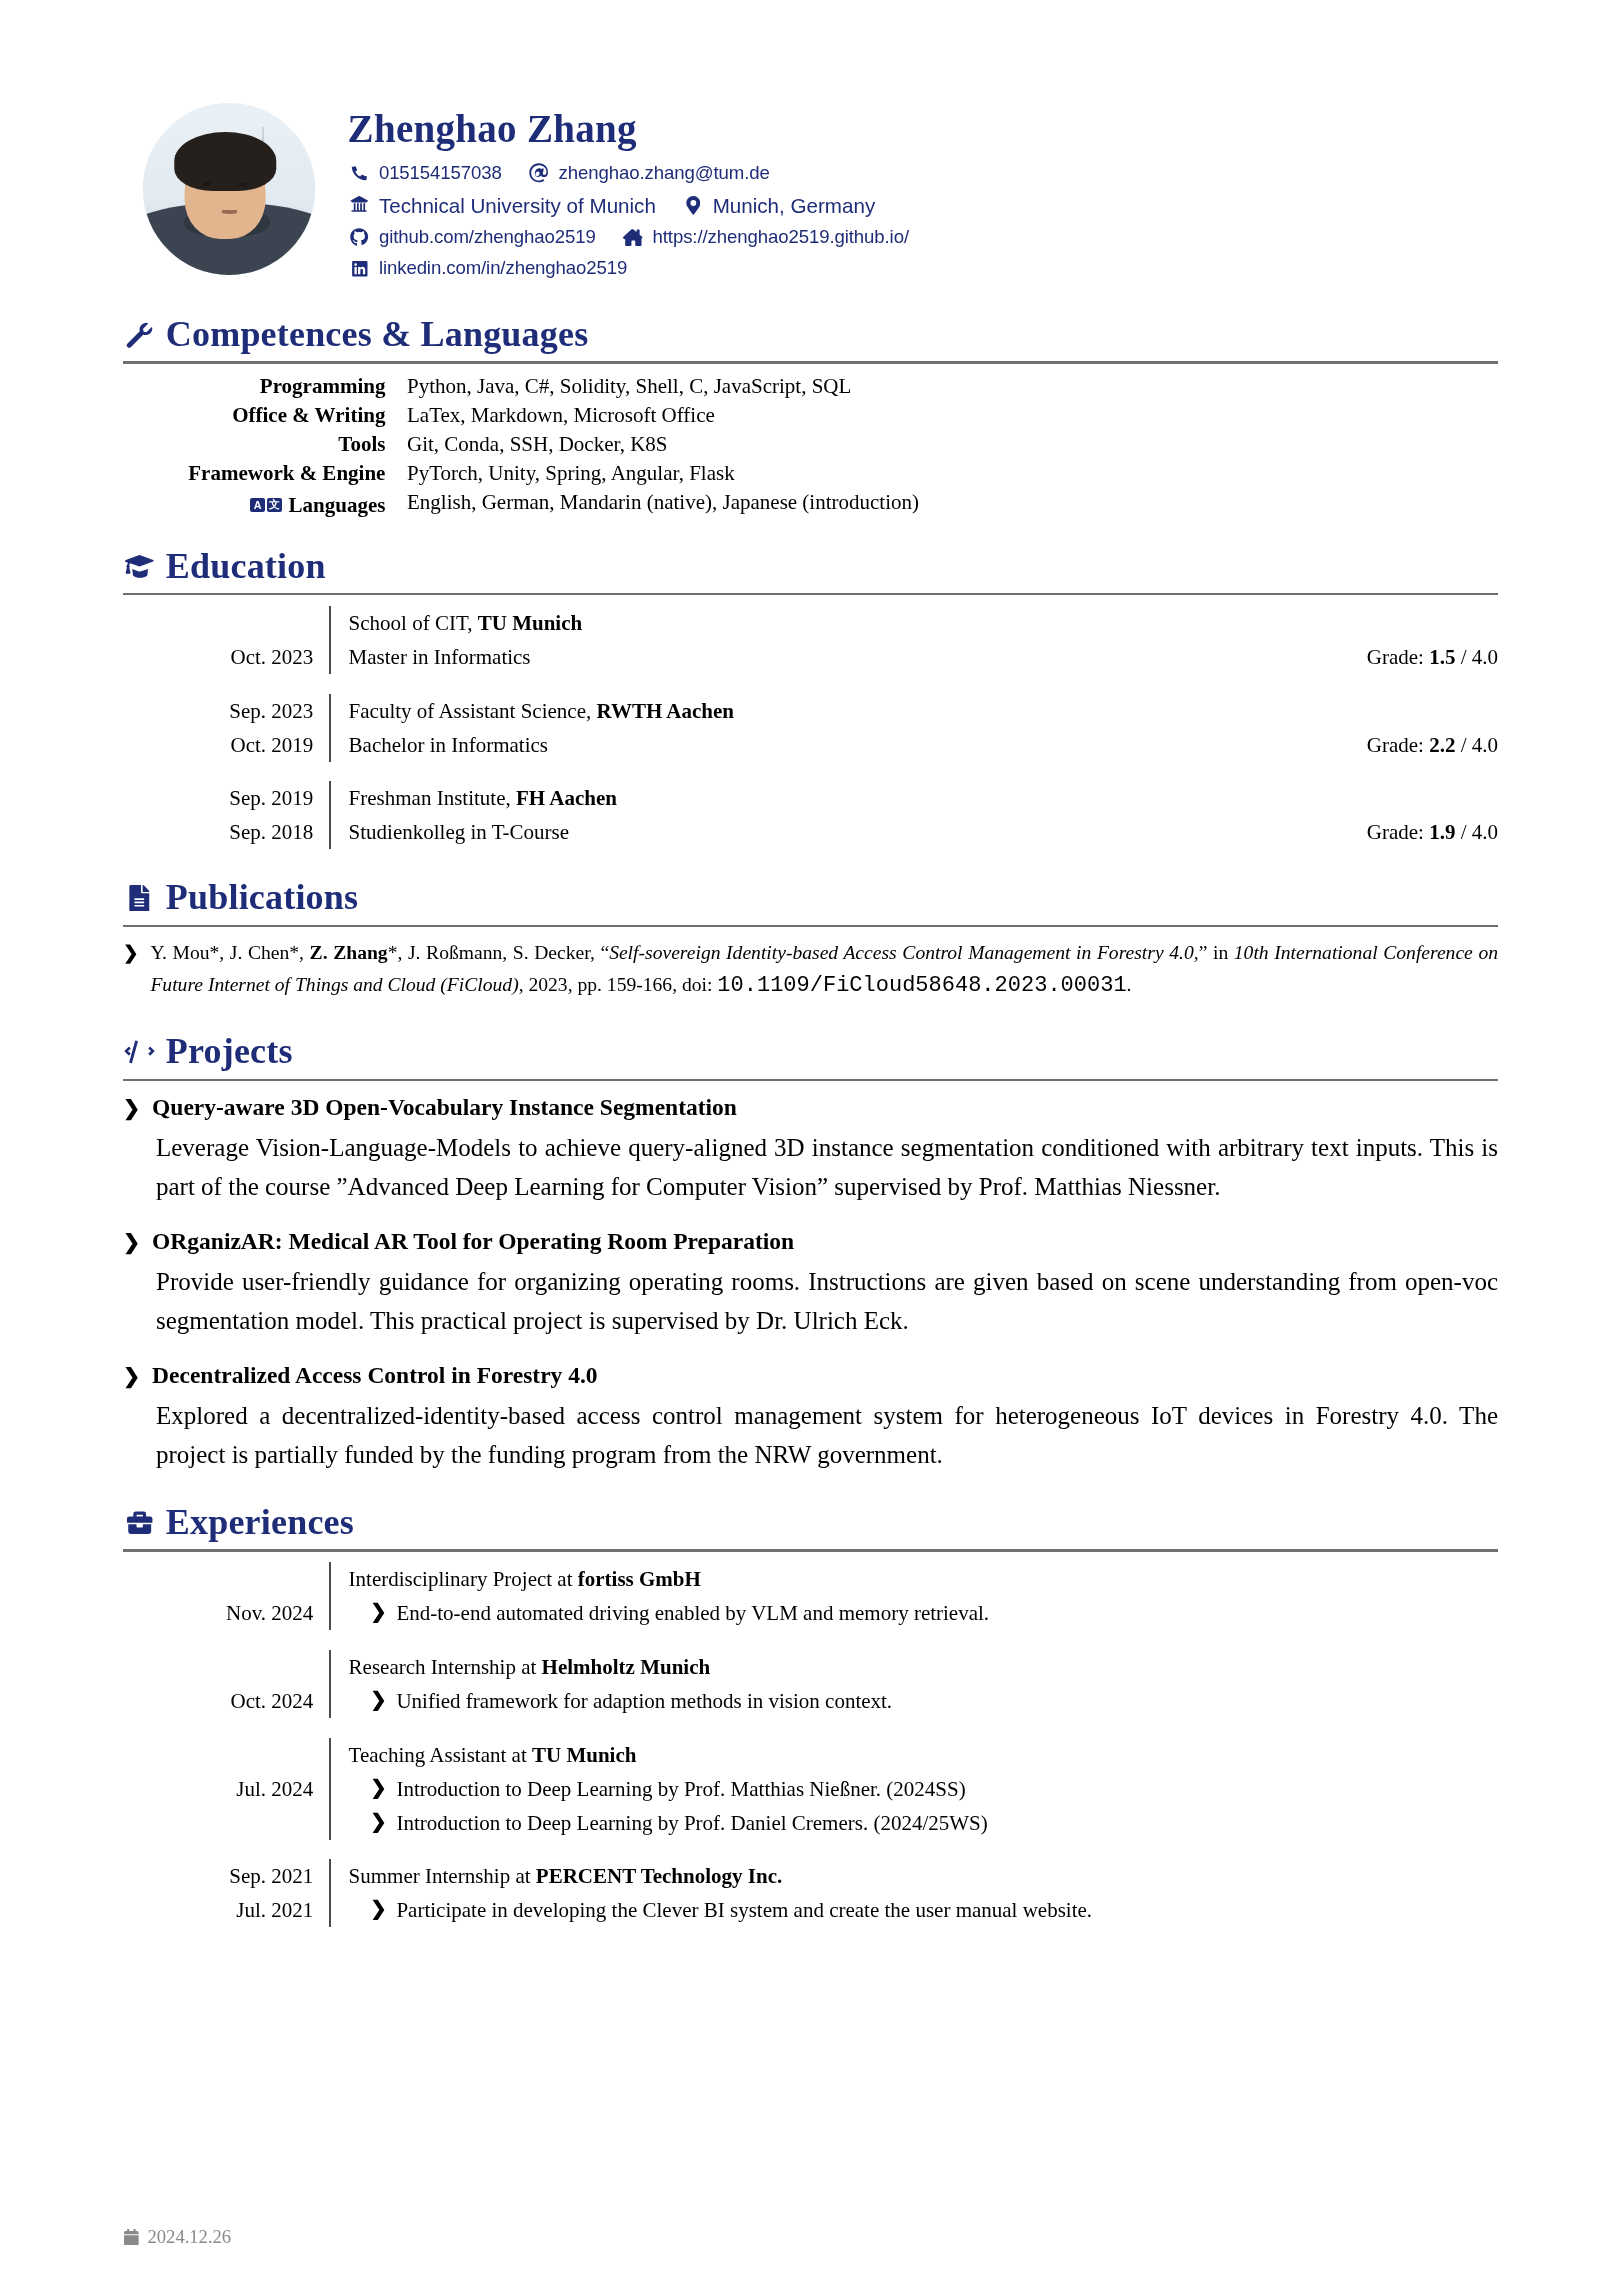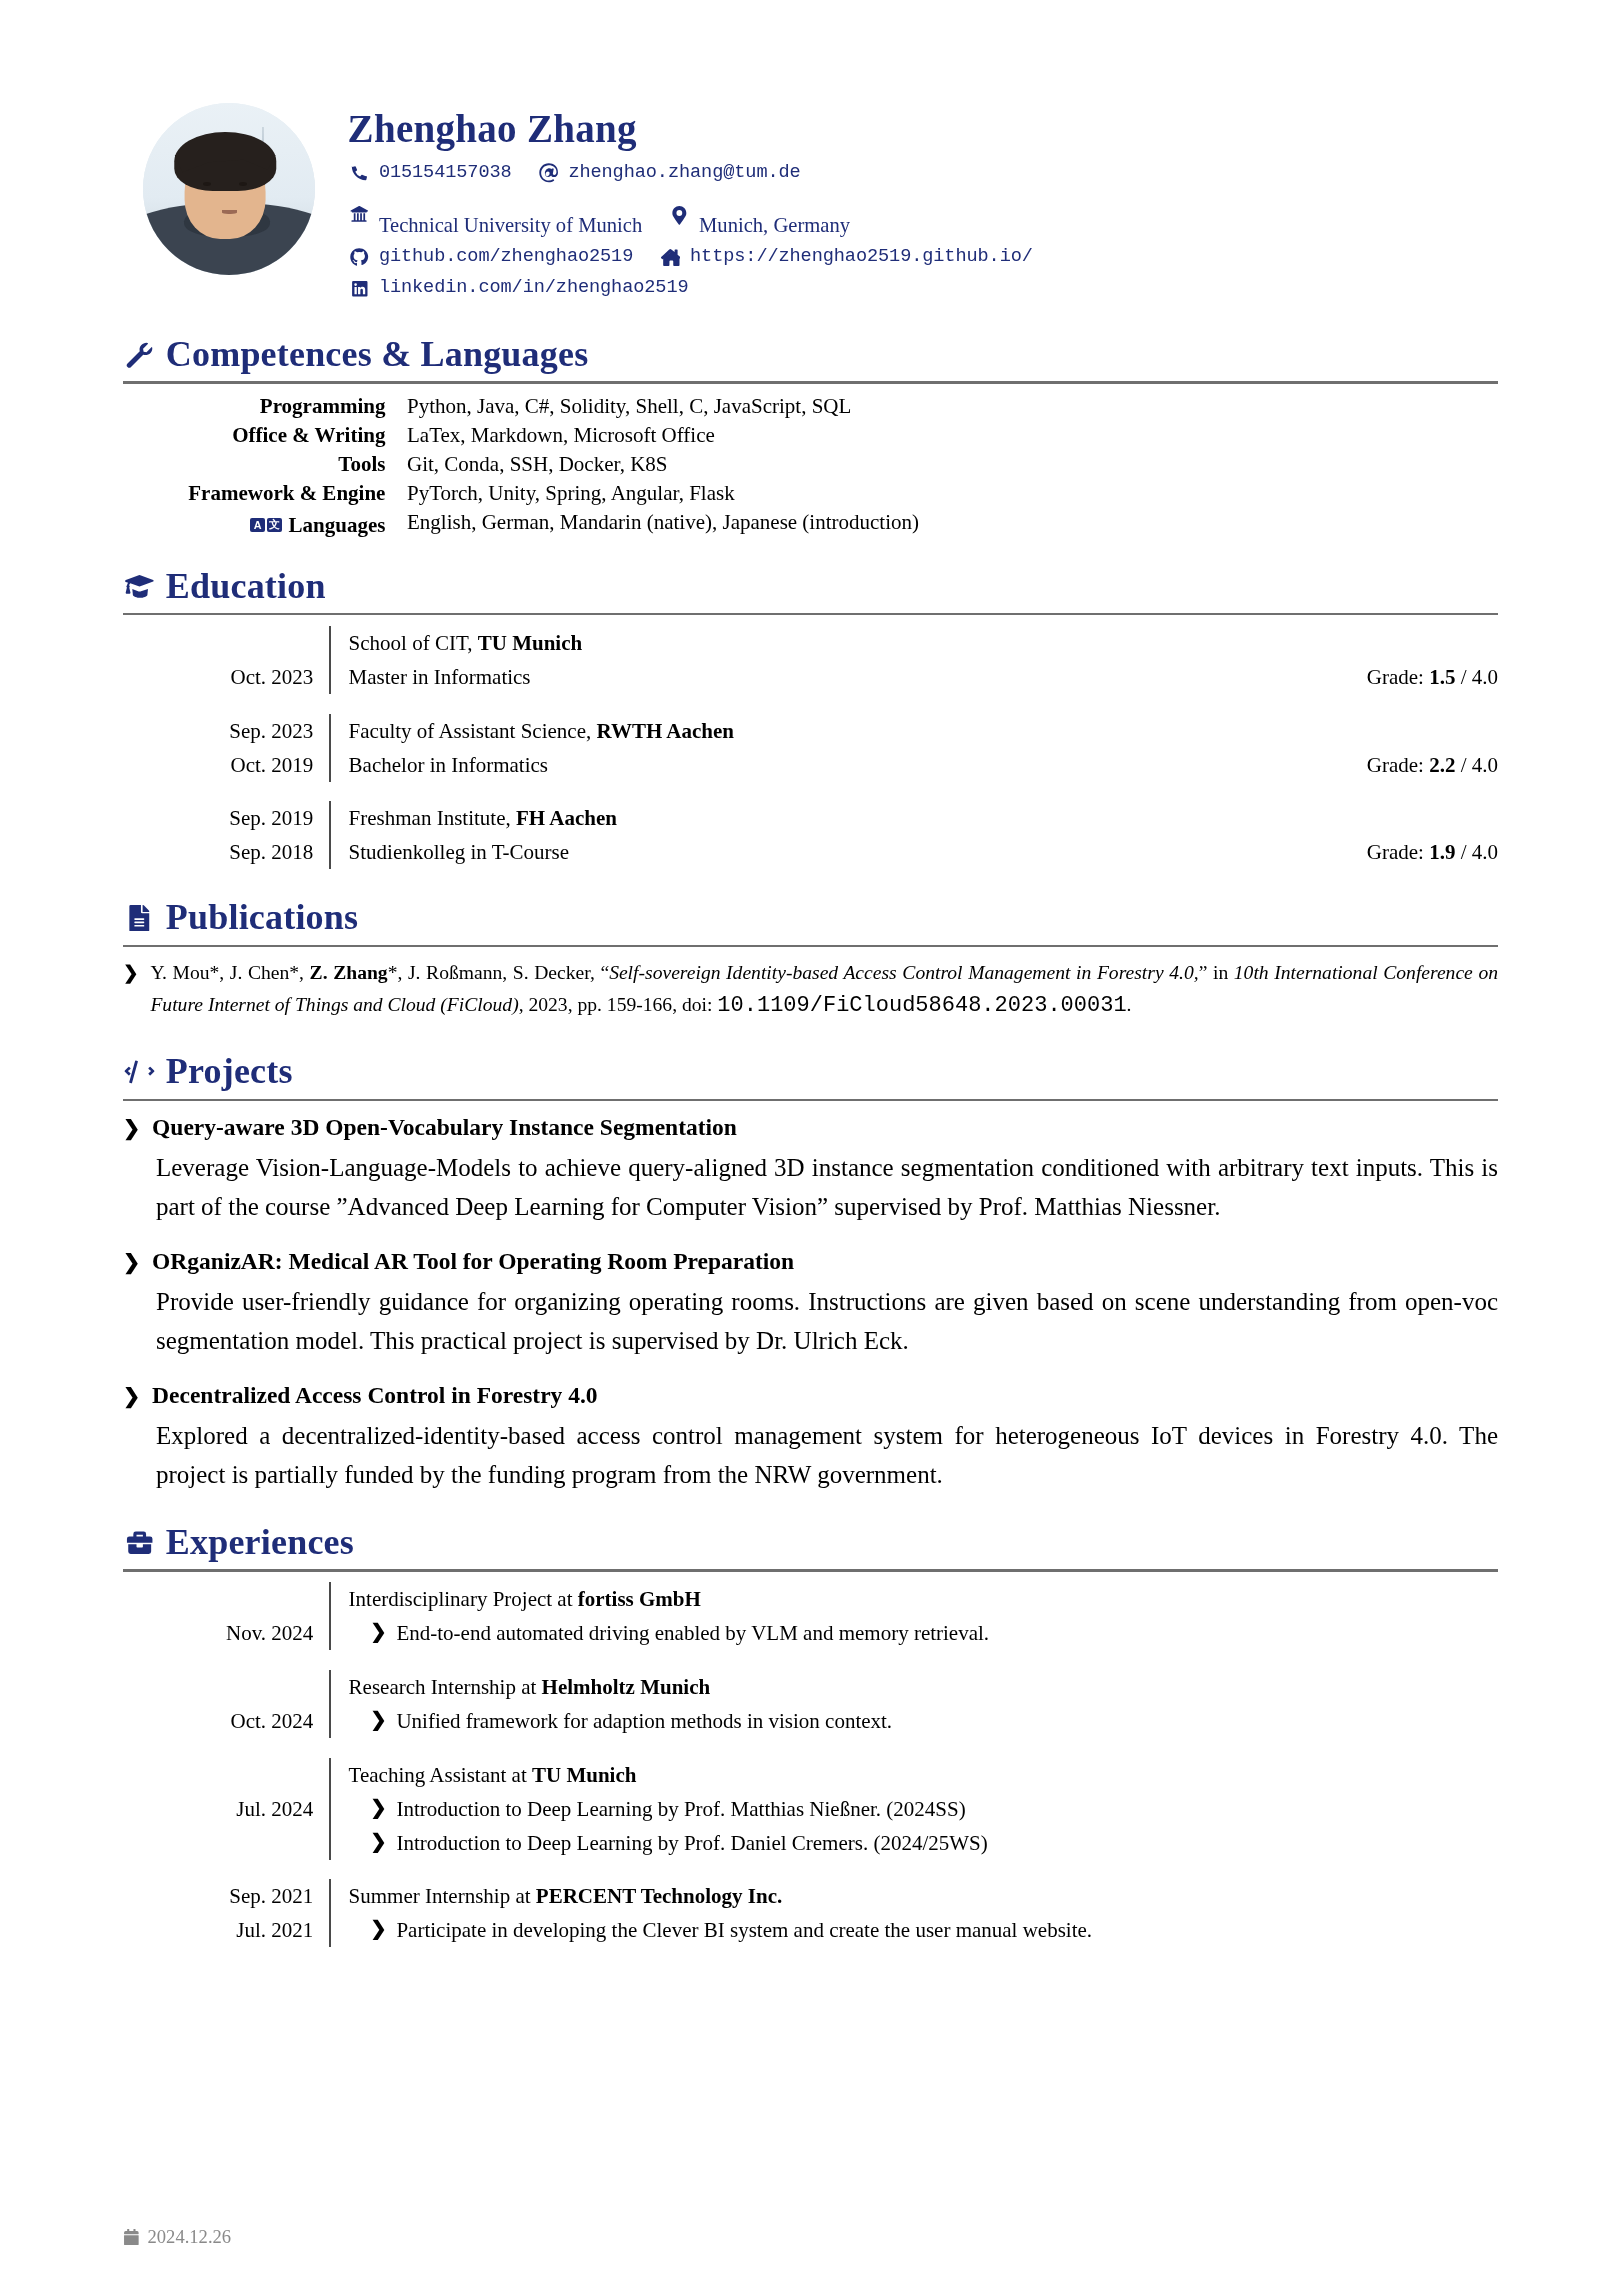--- a/index.html
+++ b/index.html
@@ -51,22 +51,22 @@
   .name {
     font-family: "Liberation Serif", serif;
     font-weight: 700; font-size: 39px; color:#1f2d78;
     letter-spacing: 0.3px; margin:0 0 11.8px 0; line-height:1;
   }
   .contact-line { display:flex; align-items:center; margin-bottom: 3.9px; font-size:20px; color:#1f2d78; line-height:1.45; }
   .contact-item { display:flex; align-items:center; color:#1f2d78; white-space:nowrap; }
   .contact-item + .contact-item { margin-left: 25.5px; }
   .ci-icon { width:23.5px; display:inline-flex; justify-content:center; align-items:center; margin-right:7.8px; color:#1f2d78; flex:0 0 23.5px;}
   .ci-icon svg { display:block; fill:#1f2d78; }
-  .mono { font-family:Liberation Mono, monospace; font-size:18.6px; letter-spacing:-0.1px;}
-  .serif-c { font-family:Liberation Serif, serif; font-size:20.6px;margin-top:20px; }
+  .mono { font-family:Liberation Sans, sans-serif; font-size:18.6px; letter-spacing:-0.1px;}
+  .serif-c { font-family:Liberation Sans, sans-serif; font-size:20.6px; }
 
   
   .section { margin-top: 29px; }
   .sec-head { display:flex; align-items:center; color:#1f2d78; padding-left: 0px;}
   .sec-icon { width:33px; flex:0 0 33px; display:flex; justify-content:center; align-items:center; margin-right:9.8px; }
   .sec-icon svg { fill:#1f2d78; display:block; }
   .sec-title { font-size:36px; font-weight:700; color:#1f2d78; letter-spacing:0.2px; line-height:1.1; }
   .rule { height:2.2px; background:#6f6f6f; margin: 6.9px 0 0 0; }
   .sec-body { padding-top: 10.8px; }
 

